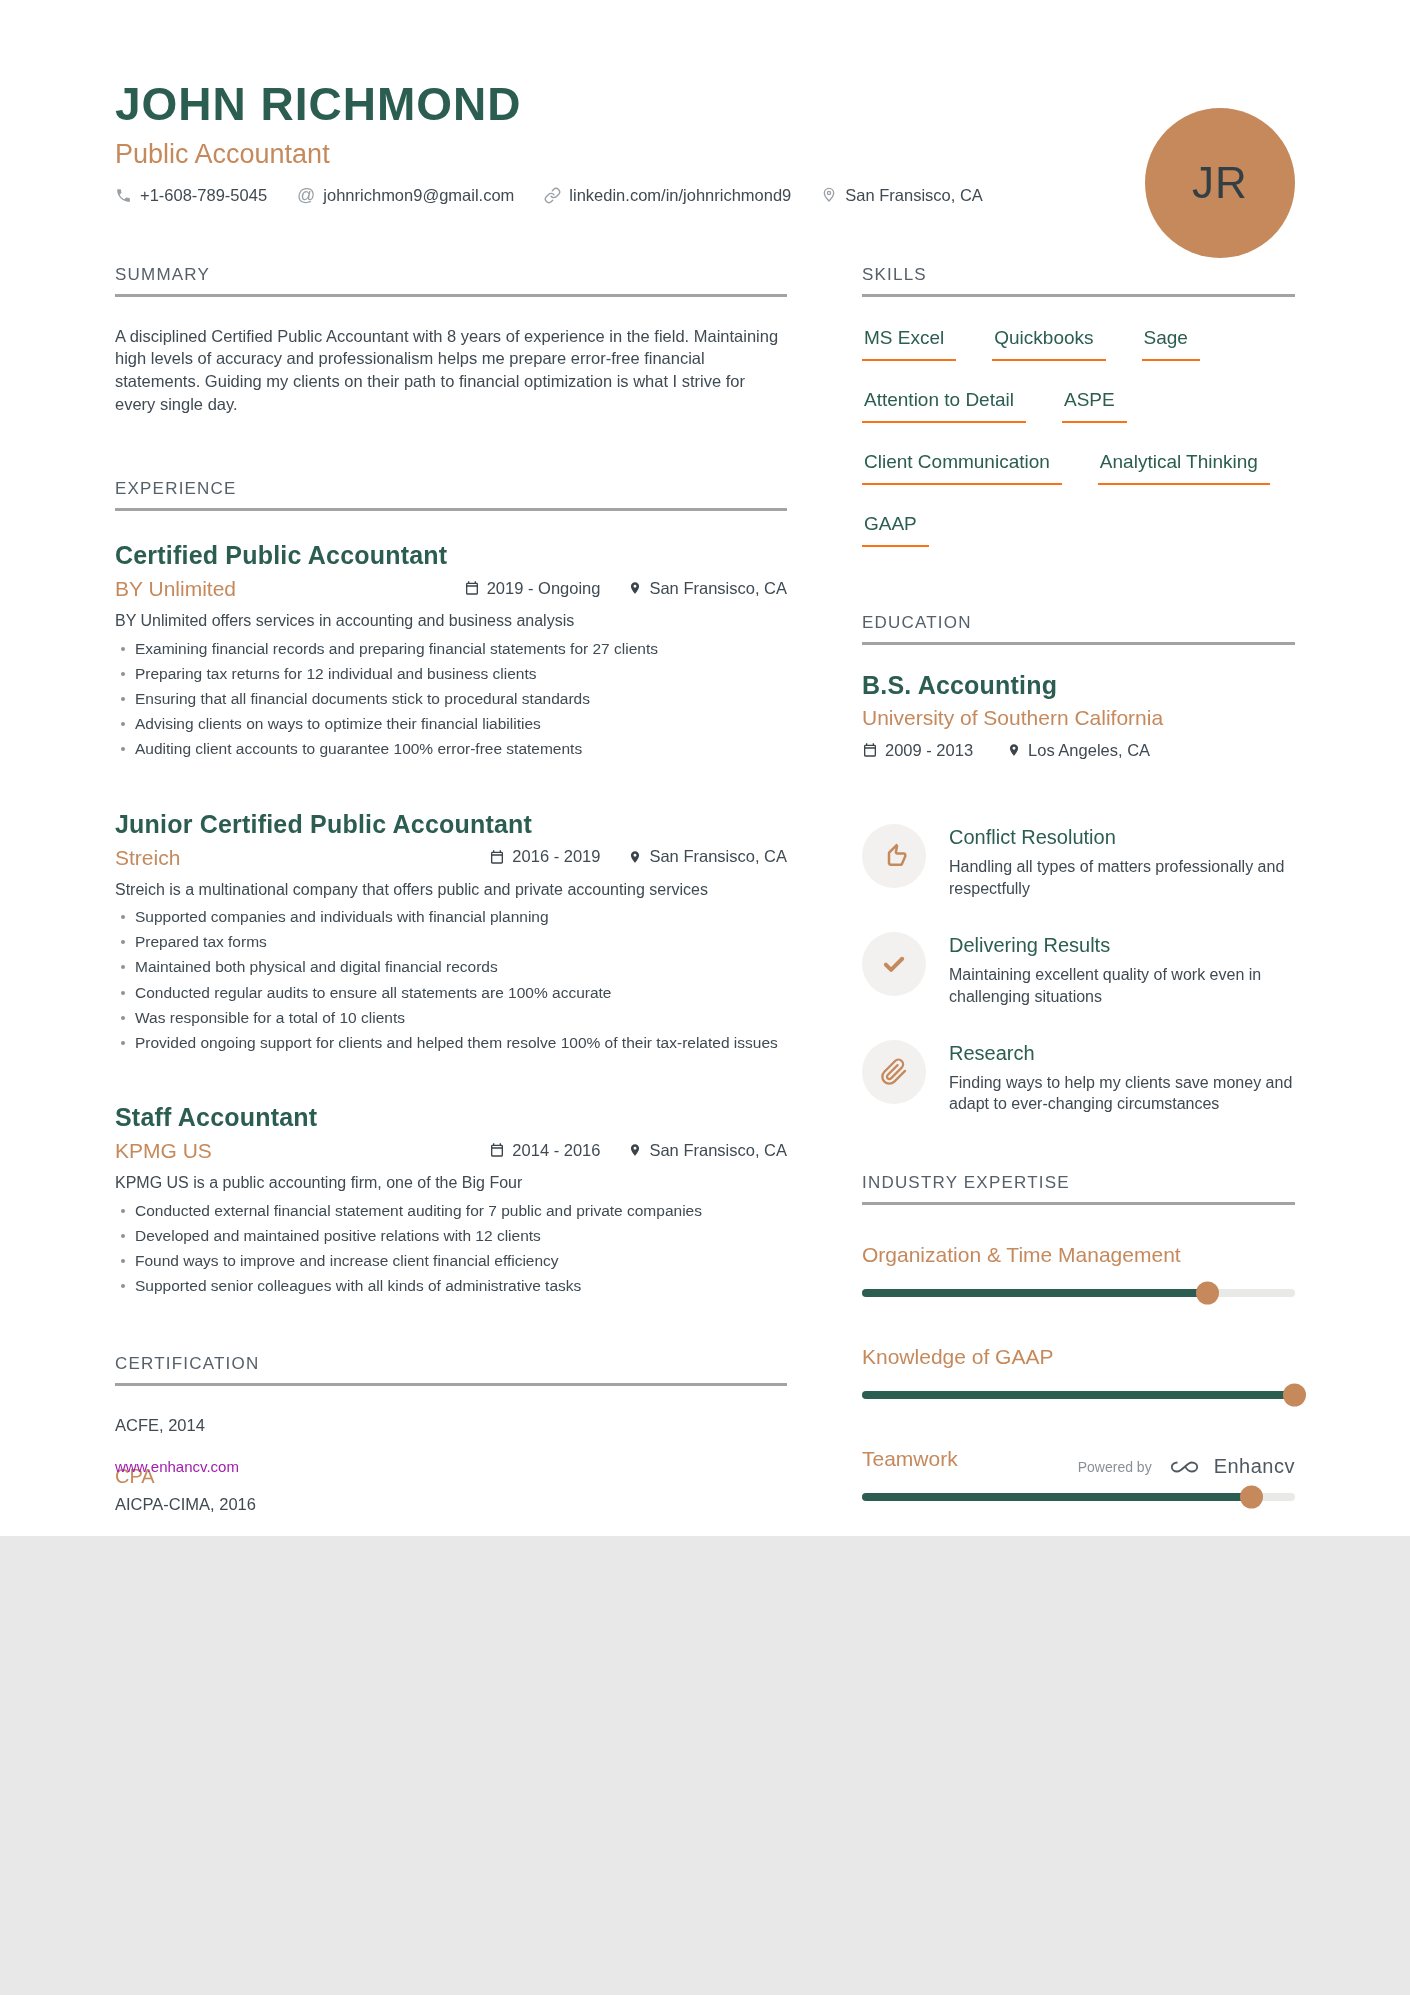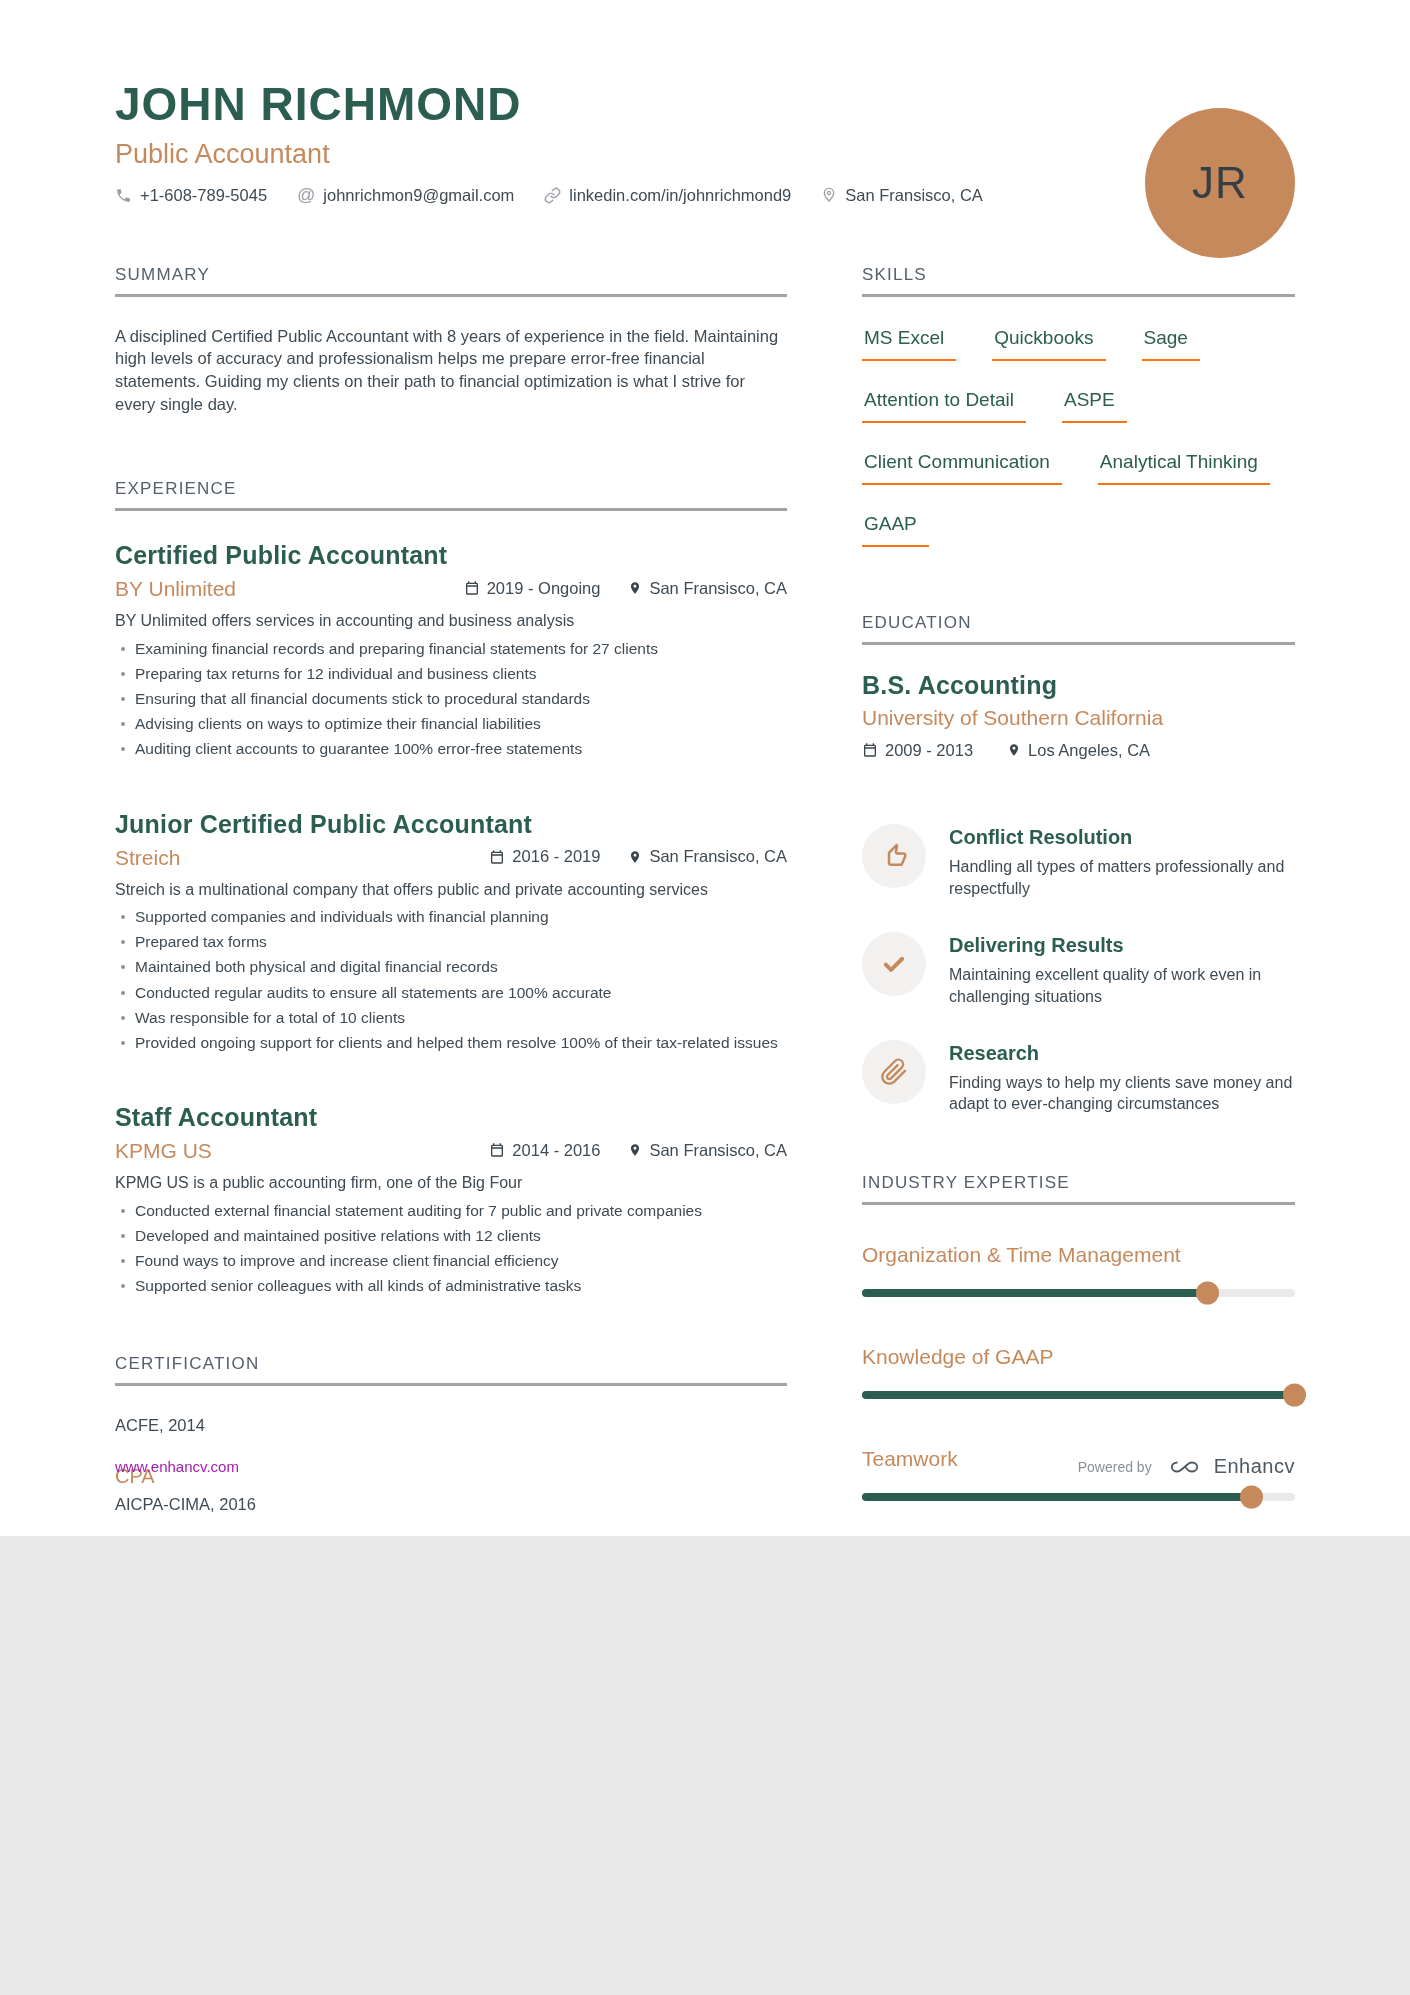--- a/index.html
+++ b/index.html
@@ -83,21 +83,21 @@
   .school{font-size:21px;color:var(--tan);margin-top:6px;}
   .edu-meta{display:flex;align-items:center;gap:34px;margin-top:11px;font-size:16.5px;color:var(--slate);}
   
   .strengths{margin-top:64px;}
   .strength{display:flex;gap:23px;margin-top:32px;}
   .strength-icon{
     flex:0 0 64px;width:64px;height:64px;border-radius:50%;background:var(--circle);
     display:flex;align-items:center;justify-content:center;color:var(--tan);
   }
   .strength-icon svg{display:block;}
-  .strength-title{font-size:20px;color:var(--green);font-weight:700;padding-top:2px;}
+  .strength-title{font-size:20px;color:var(--green);font-weight:400;padding-top:2px;}
   .strength-text{font-size:16px;line-height:1.37;margin-top:7px;color:var(--slate);}
   
   .industry{margin-top:58px;}
   .exp-item{margin-top:38px;margin-bottom:48px;}
   .exp-label{font-size:21px;color:var(--tan);}
   .bar-track{position:relative;margin-top:22px;height:8px;border-radius:4px;background:var(--track);}
   .bar-fill{position:absolute;left:0;top:0;height:8px;border-radius:4px;background:var(--green);}
   .bar-fill::after{
     content:"";position:absolute;right:-11px;top:50%;transform:translateY(-50%);
     width:23px;height:23px;border-radius:50%;background:var(--tan);

